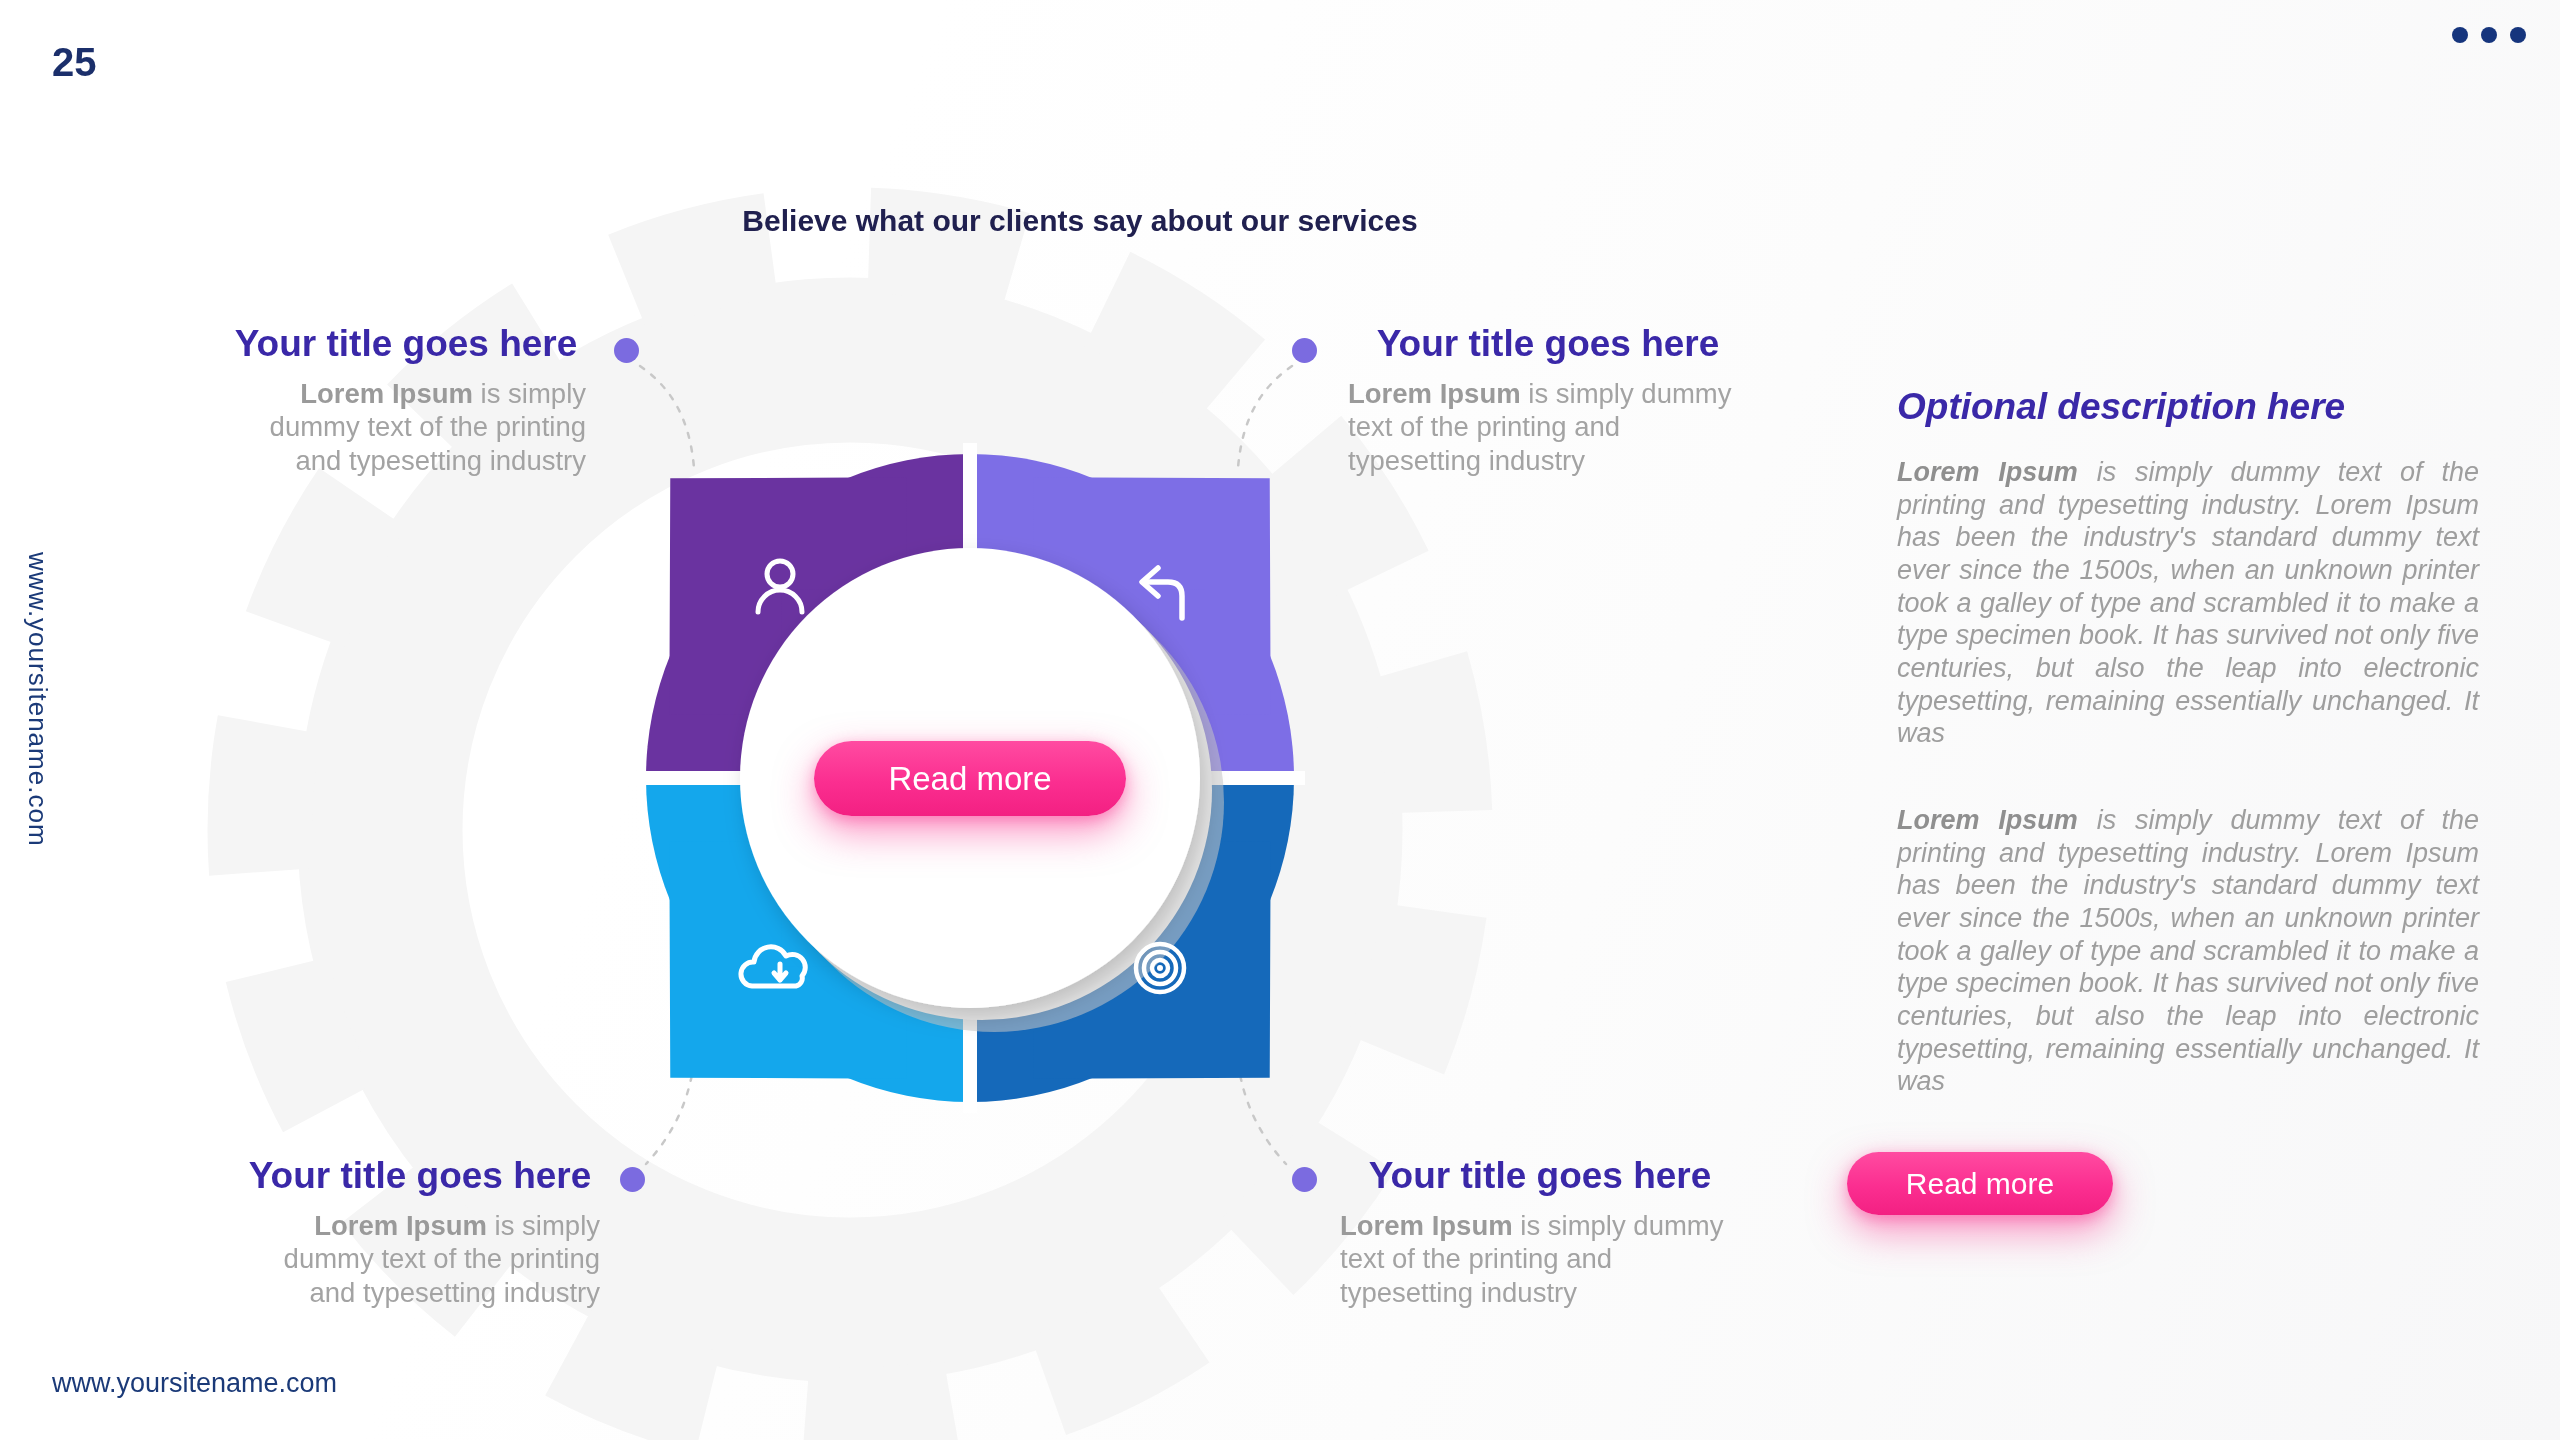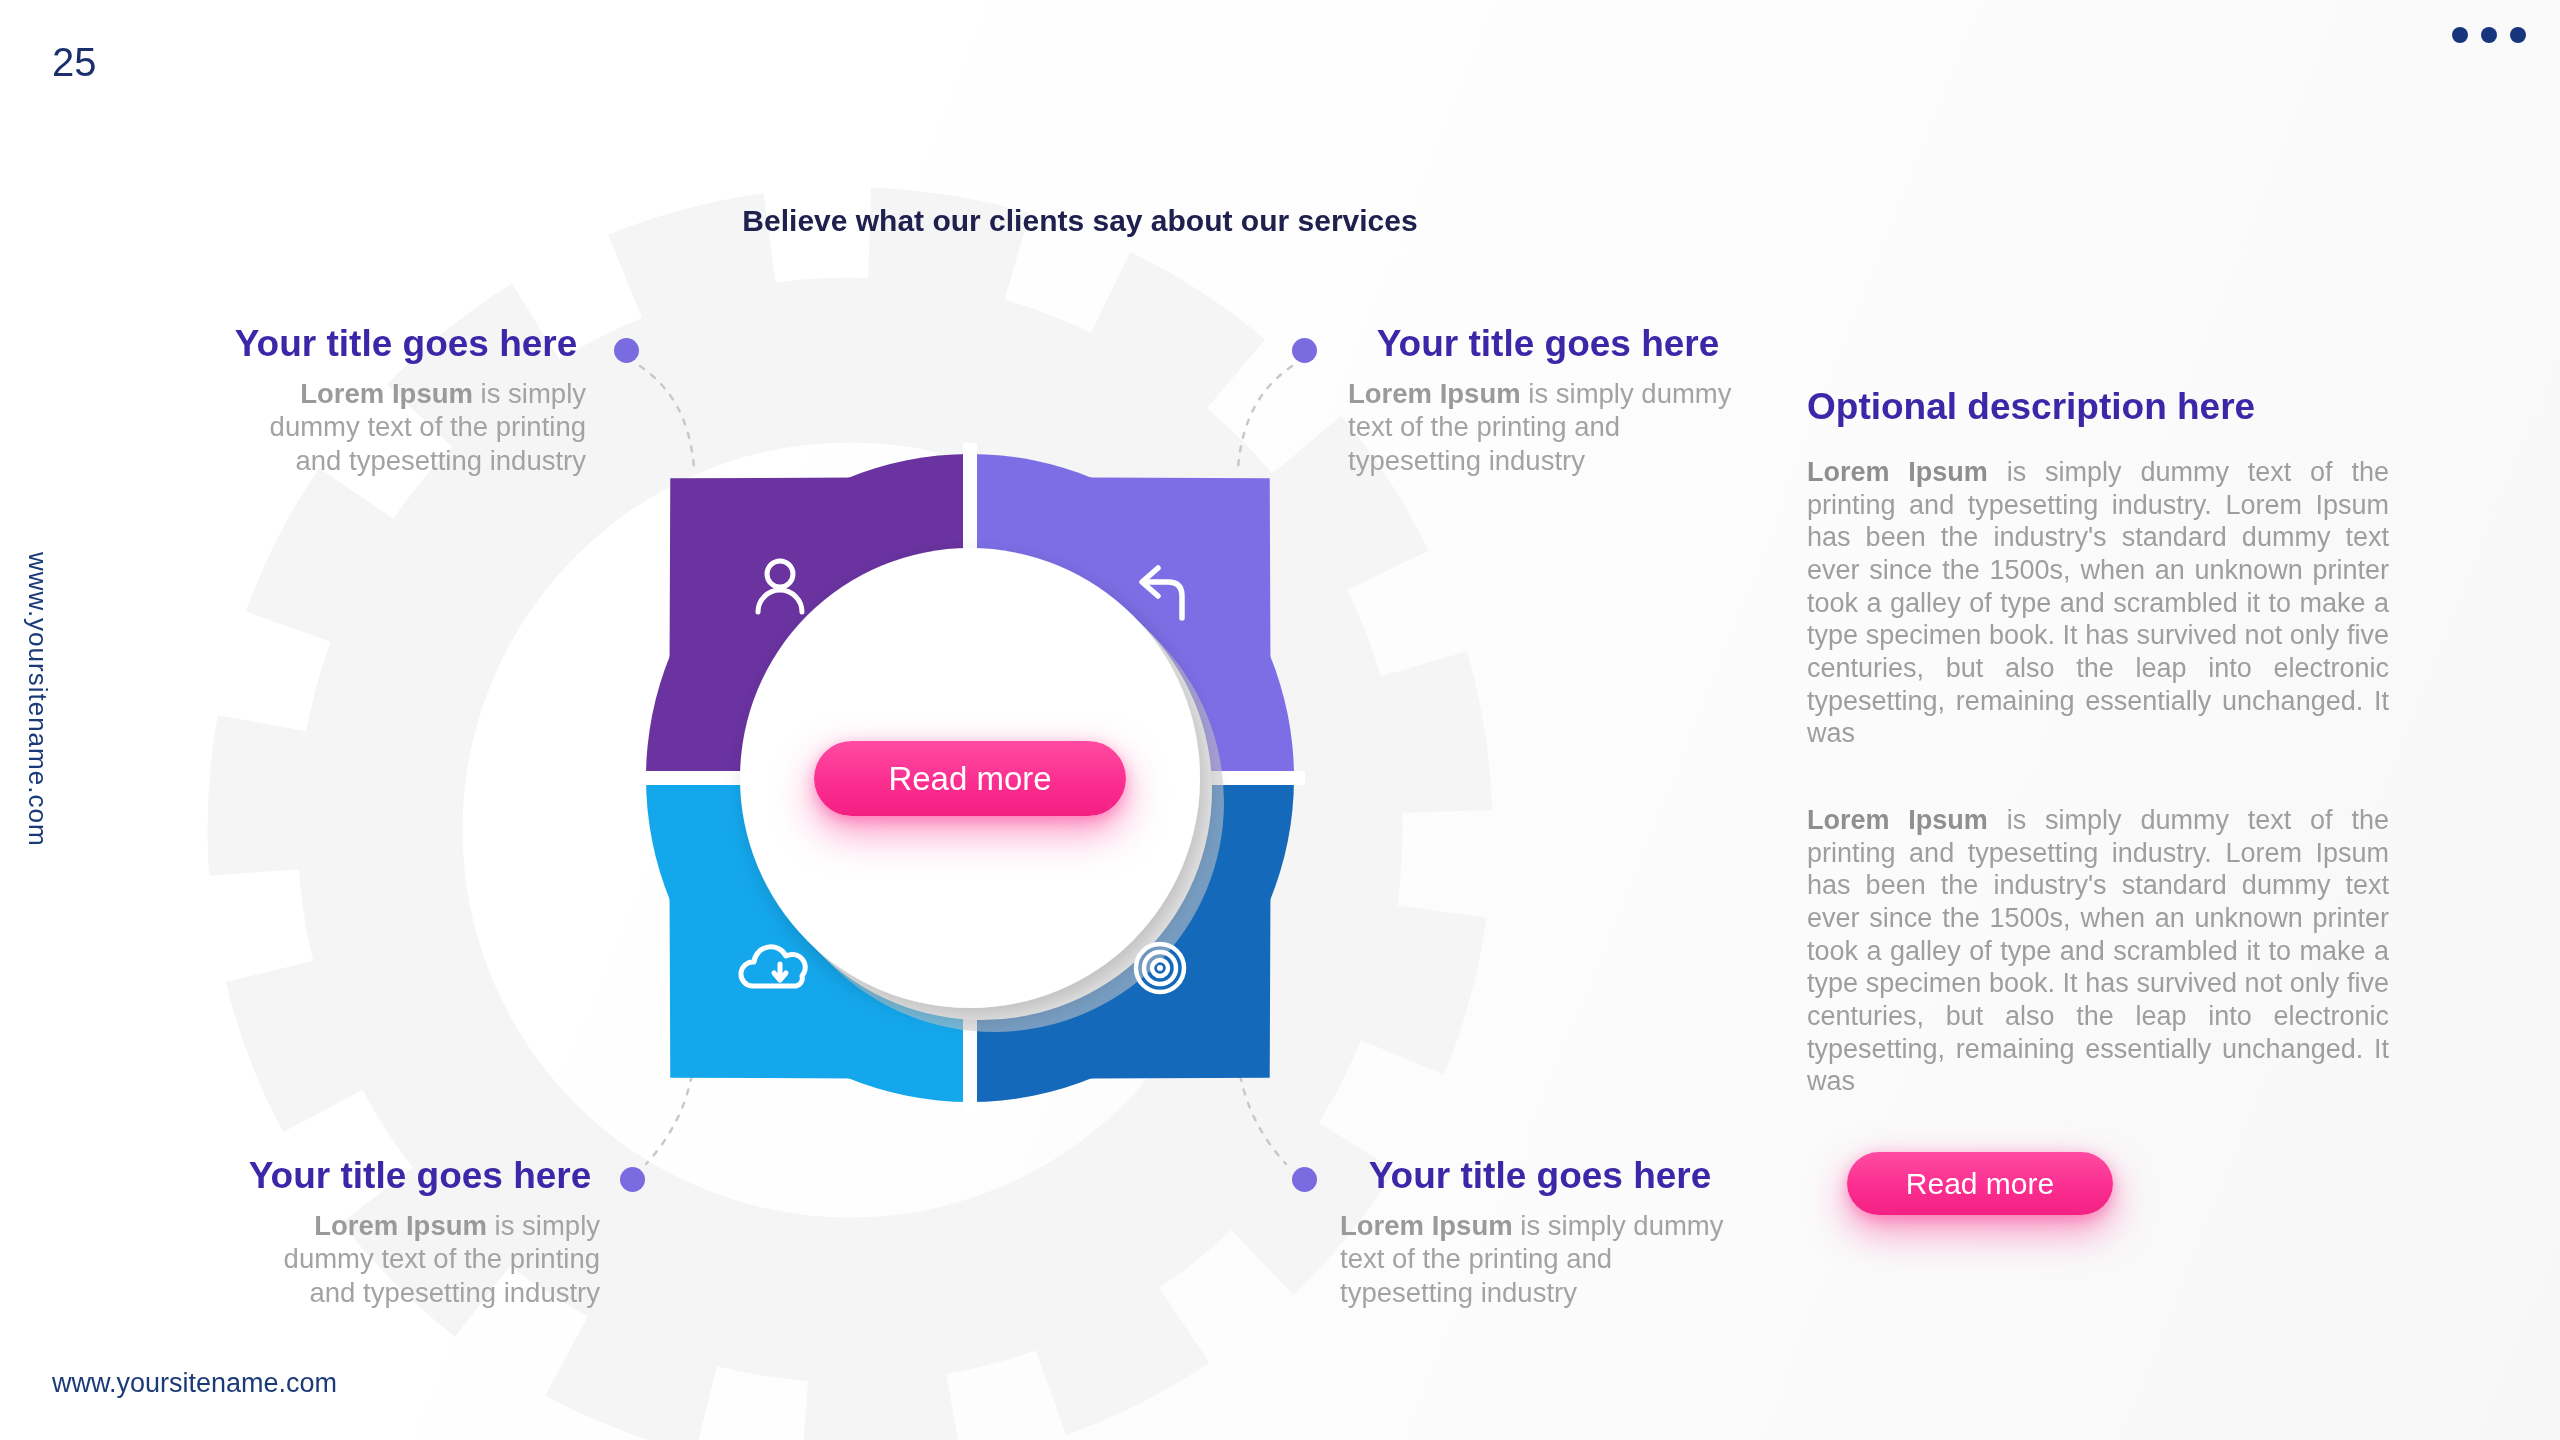--- a/index.html
+++ b/index.html
@@ -9,21 +9,21 @@
     background:#fff;overflow:hidden;
   }
   #slide{
     position:relative;width:2560px;height:1440px;
     background:linear-gradient(112deg,#ffffff 30%,#fcfcfc 62%,#f7f7f8 100%);
     overflow:hidden;
   }
   .abs{position:absolute;}
 
   
-  .page-number{left:52px;top:40px;font-size:40px;font-weight:400;color:#1b2f6b;}
+  .page-number{left:52px;top:40px;font-size:40px;font-weight:700;color:#1b2f6b;}
   .menu{left:2452px;top:27px;display:flex;gap:13px;cursor:pointer;}
   .menu .dot{width:16px;height:16px;border-radius:50%;background:#16357d;}
   .main-title{left:0;top:50px;width:2560px;text-align:center;
     font-size:112px;font-weight:800;letter-spacing:-3px;color:#0a0a0a;line-height:1.05;}
   .subtitle{left:0;top:204px;width:2160px;text-align:center;
     font-size:30px;font-weight:700;color:#20204f;}
 
   
   .side-url{left:22px;top:552px;writing-mode:vertical-rl;
     font-size:26px;color:#1b3a78;letter-spacing:1px;}
@@ -53,21 +53,21 @@
   .pill{
     display:flex;align-items:center;justify-content:center;
     background:linear-gradient(180deg,#ff4ba1 0%,#fb2e90 55%,#f32082 100%);
     color:#fff;border:none;cursor:pointer;
     box-shadow:0 16px 38px rgba(250,45,140,.5),0 4px 14px rgba(250,45,140,.35);
   }
   .center-btn{left:814px;top:741px;width:312px;height:75px;border-radius:38px;font-size:33px;}
   .desc-btn{left:1847px;top:1152px;width:266px;height:63px;border-radius:32px;font-size:30px;}
 
   
-  .desc{left:1807px;top:386px;width:582px;}
+  .desc{left:1897px;top:386px;width:582px;font-style:italic;}
   .desc h2{margin:0;font-size:37px;font-weight:700;color:#3a28a8;}
   .desc p{margin:0;font-size:27px;line-height:1.21;color:#9e9e9e;
     text-align:justify;text-justify:inter-word;}
   .desc .p1{margin-top:28px;}
   .desc .p2{margin-top:54px;}
   .desc p b{color:#8f8f8f;font-weight:700;}
 </style>
 </head>
 <body>
 

